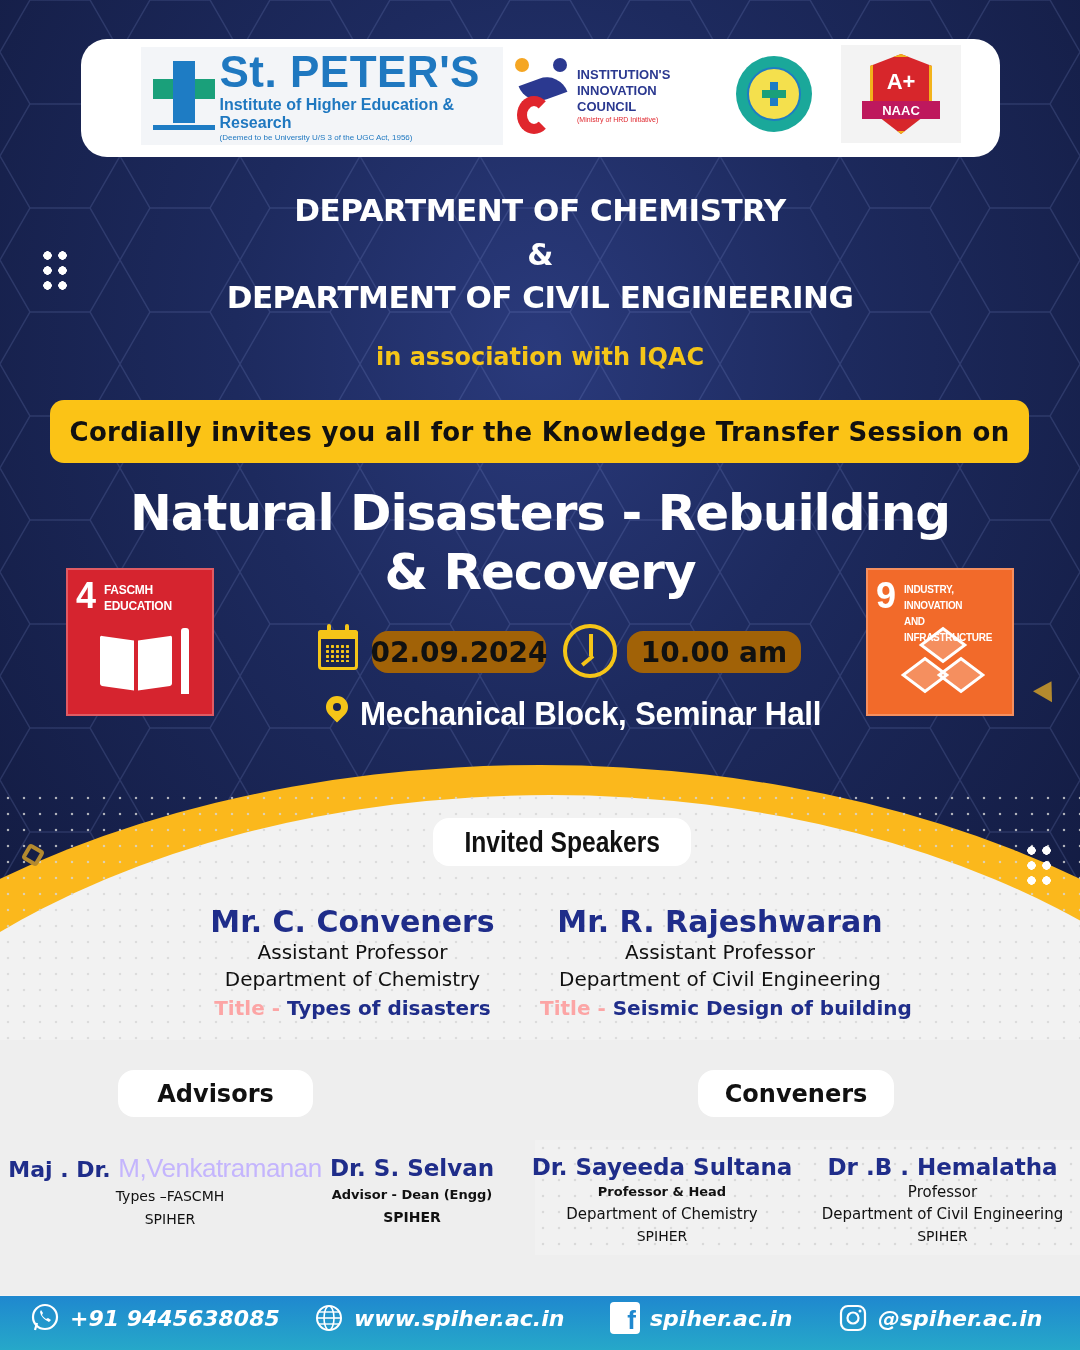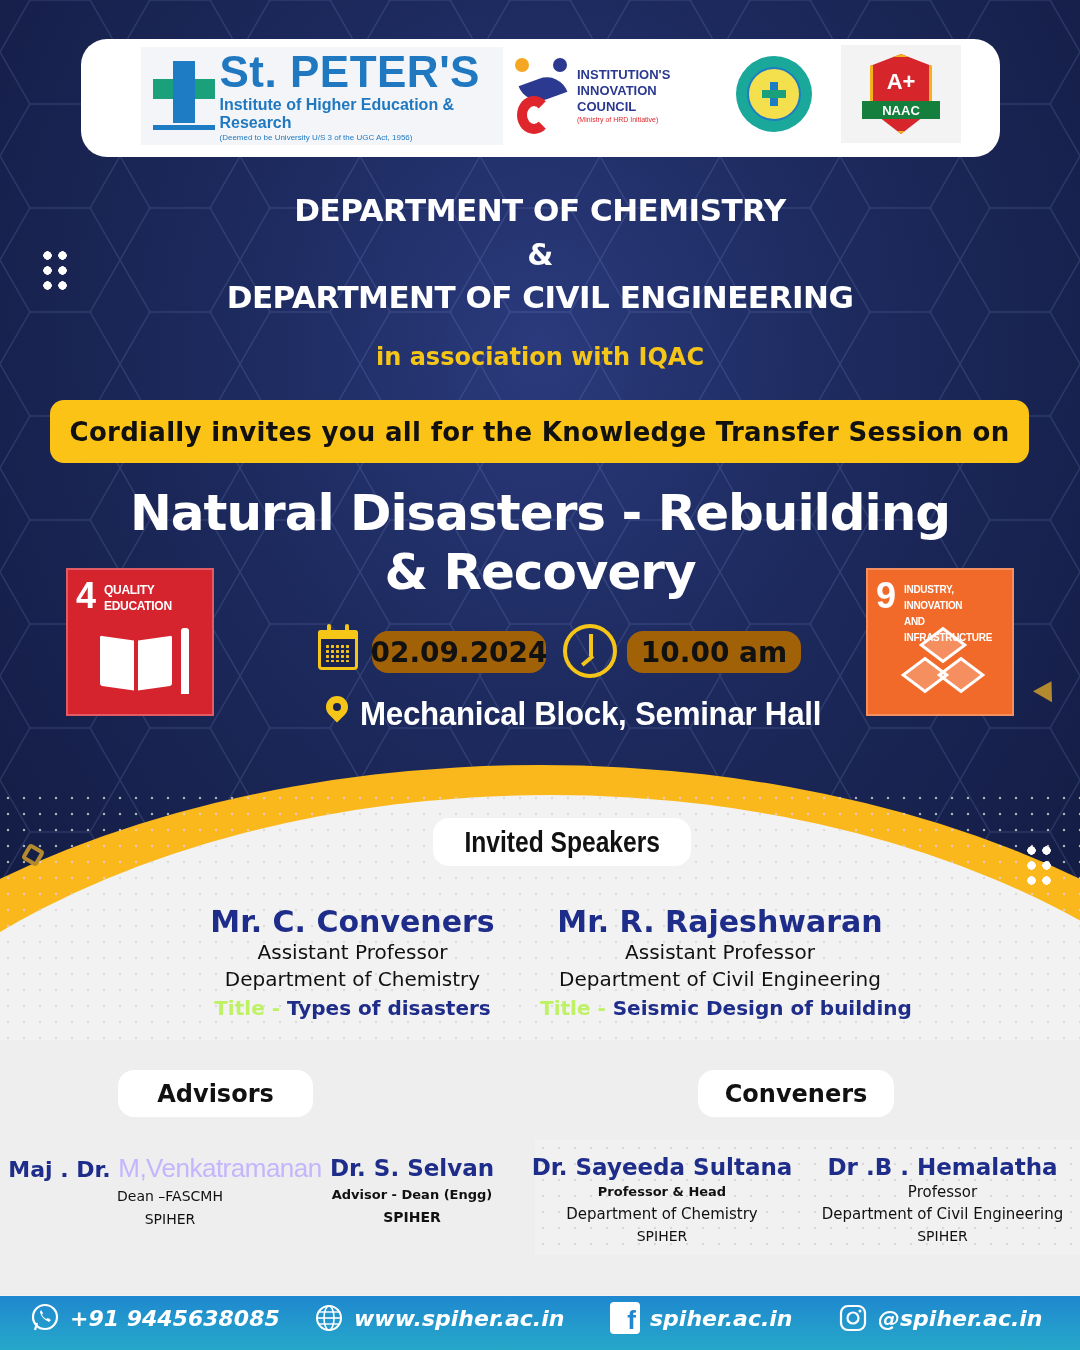--- a/index.html
+++ b/index.html
@@ -65,21 +65,21 @@
       background: #f3f3f3; display: flex; align-items: center; justify-content: center;
     }
     .naac-shield {
       position: relative; width: 62px; height: 80px;
       background: #d7262b; border: 3px solid #f2b31b;
       clip-path: polygon(50% 0, 100% 15%, 100% 70%, 50% 100%, 0 70%, 0 15%);
       display: flex; flex-direction: column; align-items: center; justify-content: flex-start;
     }
     .naac-grade { font-family: "Liberation Sans", sans-serif; font-weight: bold; color: #fff; font-size: 22px; margin-top: 12px; }
     .naac-ribbon {
-      position: absolute; left: 0; top: 57px; width: 78px; height: 18px; background: #15803d;
+      position: absolute; left: 0; top: 57px; width: 78px; height: 18px; background: #be185d;
       color: #fff; font-family: "Liberation Sans", sans-serif; font-weight: bold; font-size: 13px;
       display: flex; align-items: center; justify-content: center;
     }
 
     
     .dept {
       position: absolute; left: 0; width: 1080px; text-align: center;
       font-family: "DejaVu Sans", sans-serif; font-weight: bold; color: #ffffff;
       letter-spacing: -0.5px;
     }
@@ -179,21 +179,21 @@
     .speakers-pill span { display: inline-block; transform: scaleX(0.82); }
     .advisors-pill { left: 118px; top: 1070px; width: 195px; height: 47px; font-size: 24px; }
     .conveners-pill { left: 698px; top: 1070px; width: 196px; height: 47px; font-size: 24px; }
 
     .person { position: absolute; text-align: center; }
     .p-name { font-weight: bold; color: #1f2d8a; white-space: nowrap; }
     .p-line { color: #111; white-space: nowrap; }
     .speaker .p-name { font-size: 30px; line-height: 34px; }
     .speaker .p-line { font-size: 20px; line-height: 27px; }
     .speaker .p-title { font-size: 20px; line-height: 30px; font-weight: bold; white-space: nowrap; }
-    .p-title .tl { color: #bef264; }
+    .p-title .tl { color: #fca5a5; }
     .p-title .tv { color: #1f2d8a; }
     .sp1 { left: 200px; top: 905px; width: 305px; }
     .sp2 { left: 540px; top: 905px; width: 360px; }
 
     .small-person .p-name { font-size: 23px; line-height: 30px; }
     .small-person .p-line { font-size: 14px; line-height: 23px; }
     .adv1 { left: 0px; top: 1153px; width: 330px; }
     .adv1 .p-name .maj { font-size: 22px; }
     .adv1 .p-name .nm { font-family: "Liberation Sans", sans-serif; font-size: 26px; font-weight: normal; color: #c4b5fd; letter-spacing: -0.5px; }
     .adv1 .sub { padding-left: 10px; }
@@ -278,21 +278,21 @@
 <div class="assoc">in association with IQAC</div>
 
 <div class="invite-pill">Cordially invites you all for the Knowledge Transfer Session on</div>
 
 <div class="title-main t1">Natural Disasters - Rebuilding</div>
 <div class="title-main t2">&amp; Recovery</div>
 
 <div class="sdg sdg4">
   <div class="num">4</div>
   <div class="lbl">
-    <div>QUALITY</div>
+    <div>FASCMH</div>
     <div>EDUCATION</div>
   </div>
   <div class="book">
       <div class="pl"></div>
       <div class="pr"></div>
     </div>
   <div class="pencil"></div>
 </div>
 <div class="sdg sdg9">
   <div class="num">9</div>
@@ -351,21 +351,21 @@
 <div class="person speaker sp2">
   <div class="p-name">Mr. R. Rajeshwaran</div>
   <div class="p-line">Assistant Professor</div>
   <div class="p-line">Department of Civil  Engineering</div>
   <div class="p-title"><span class="tl">Title - </span><span class="tv">Seismic Design of building</span></div>
 </div>
 
 <div class="section-pill advisors-pill">Advisors</div>
 <div class="person small-person adv1">
   <div class="p-name"><span class="maj">Maj . Dr. </span><span class="nm">M,Venkatramanan</span></div>
-  <div class="p-line sub">Dean –FASCMH</div>
+  <div class="p-line sub">Types –FASCMH</div>
   <div class="p-line sub">SPIHER</div>
 </div>
 <div class="person small-person adv2">
   <div class="p-name">Dr. S. Selvan</div>
   <div class="p-line bold" style="font-size:13px;">Advisor - Dean (Engg)</div>
   <div class="p-line bold">SPIHER</div>
 </div>
 
 <div class="section-pill conveners-pill">Conveners</div>
 <div class="person small-person conv1">

